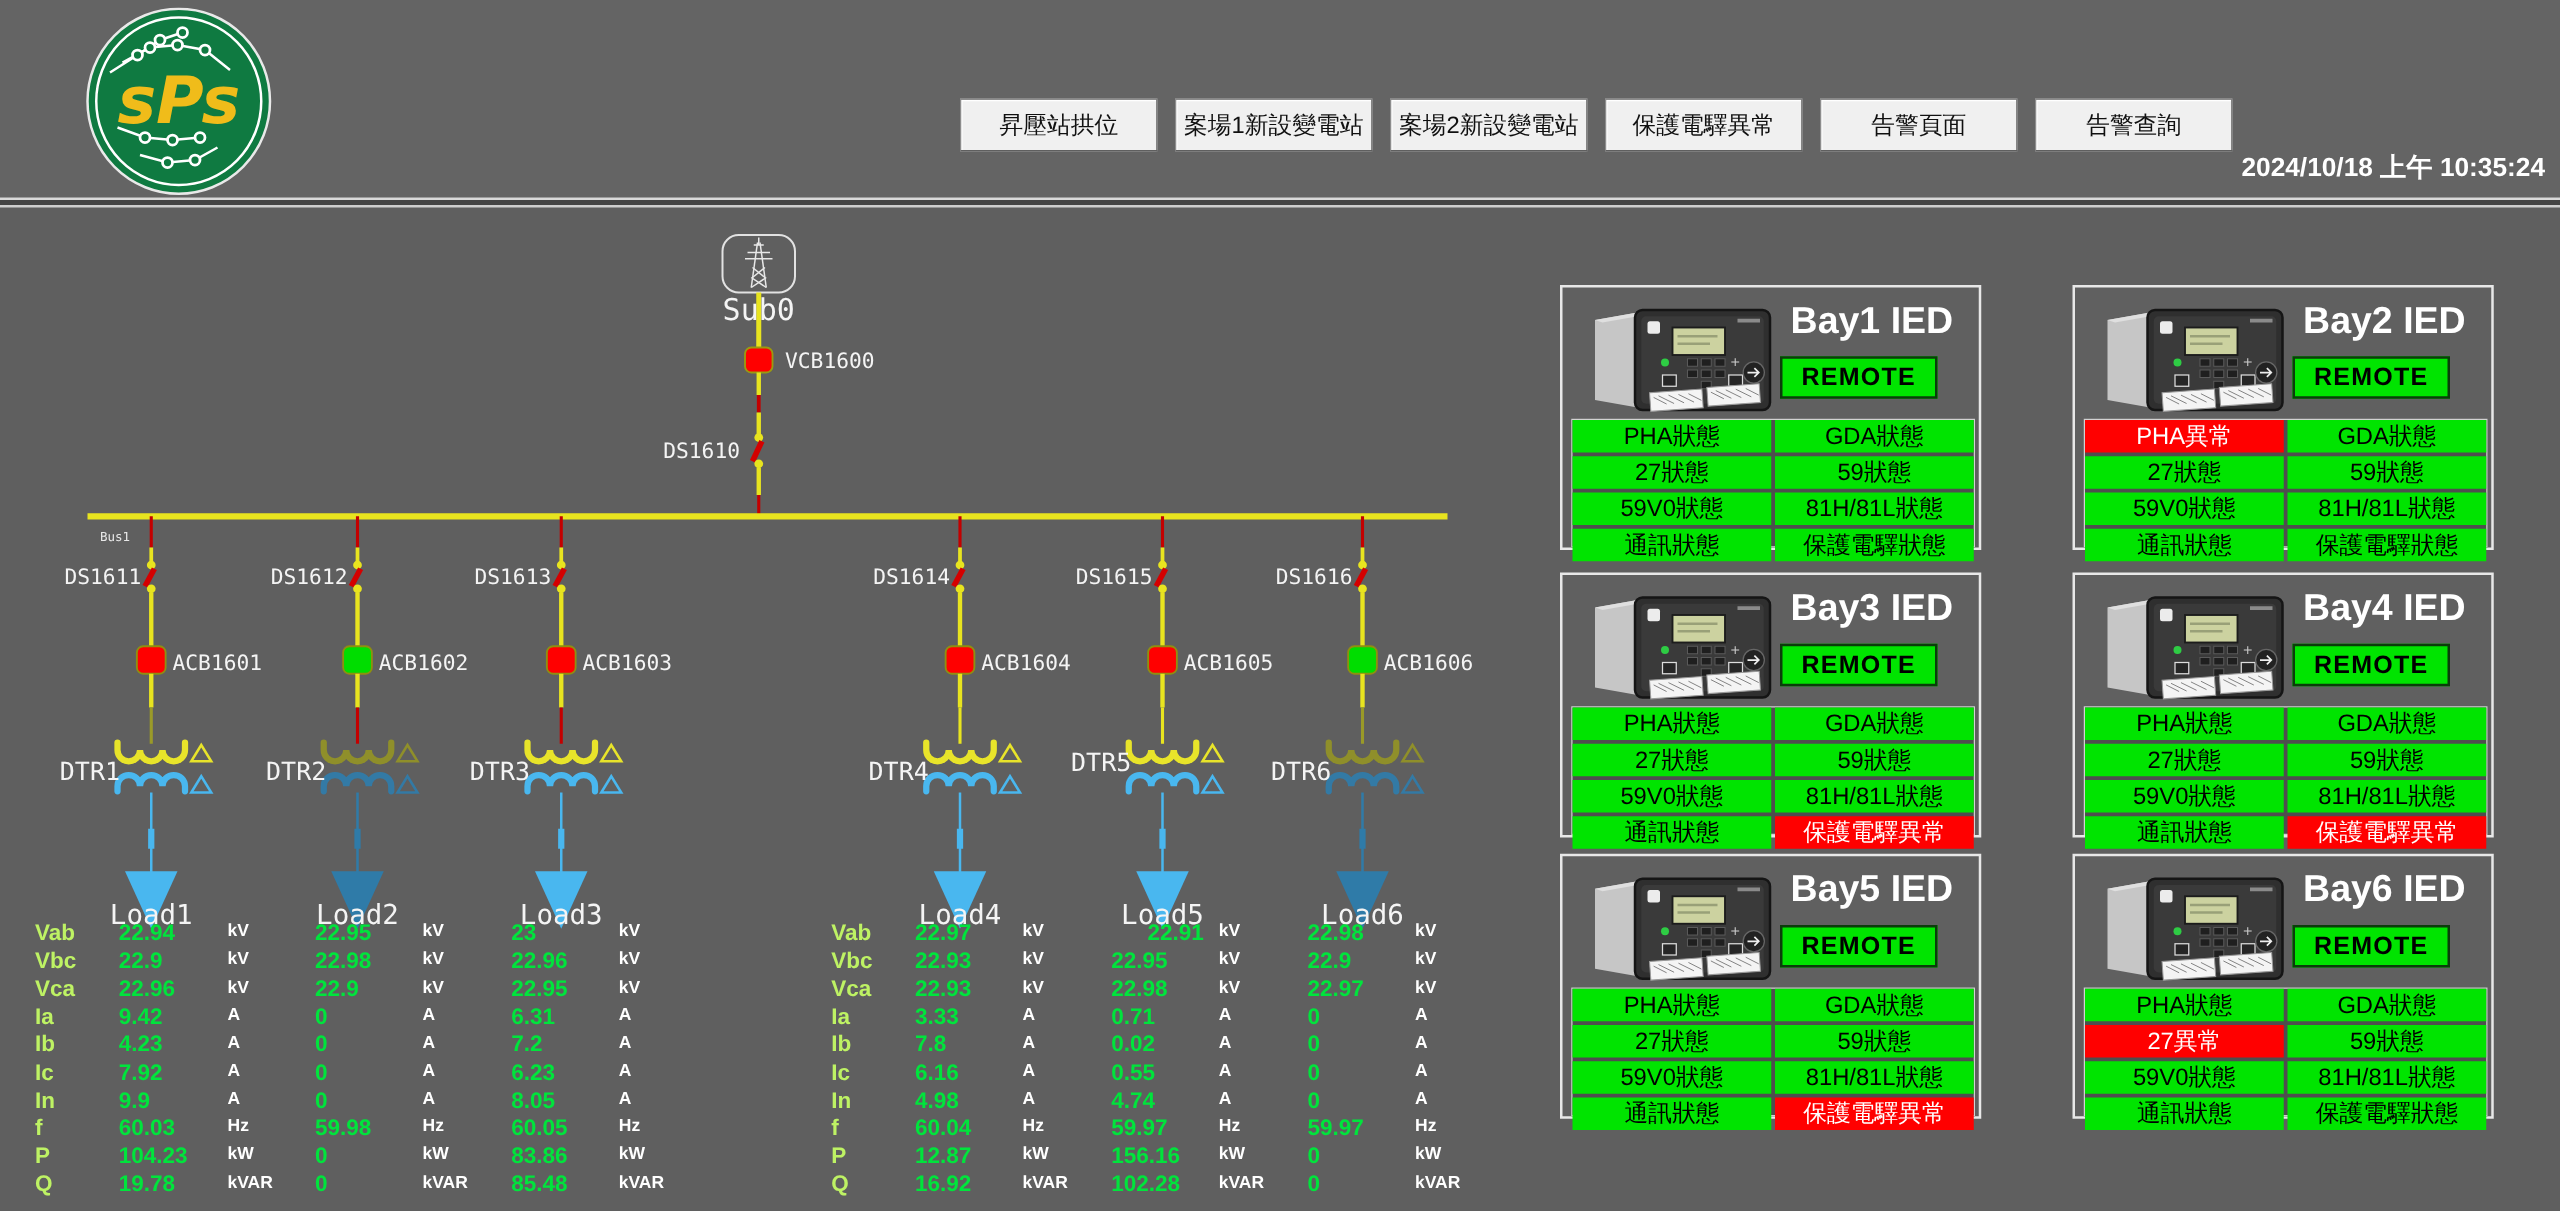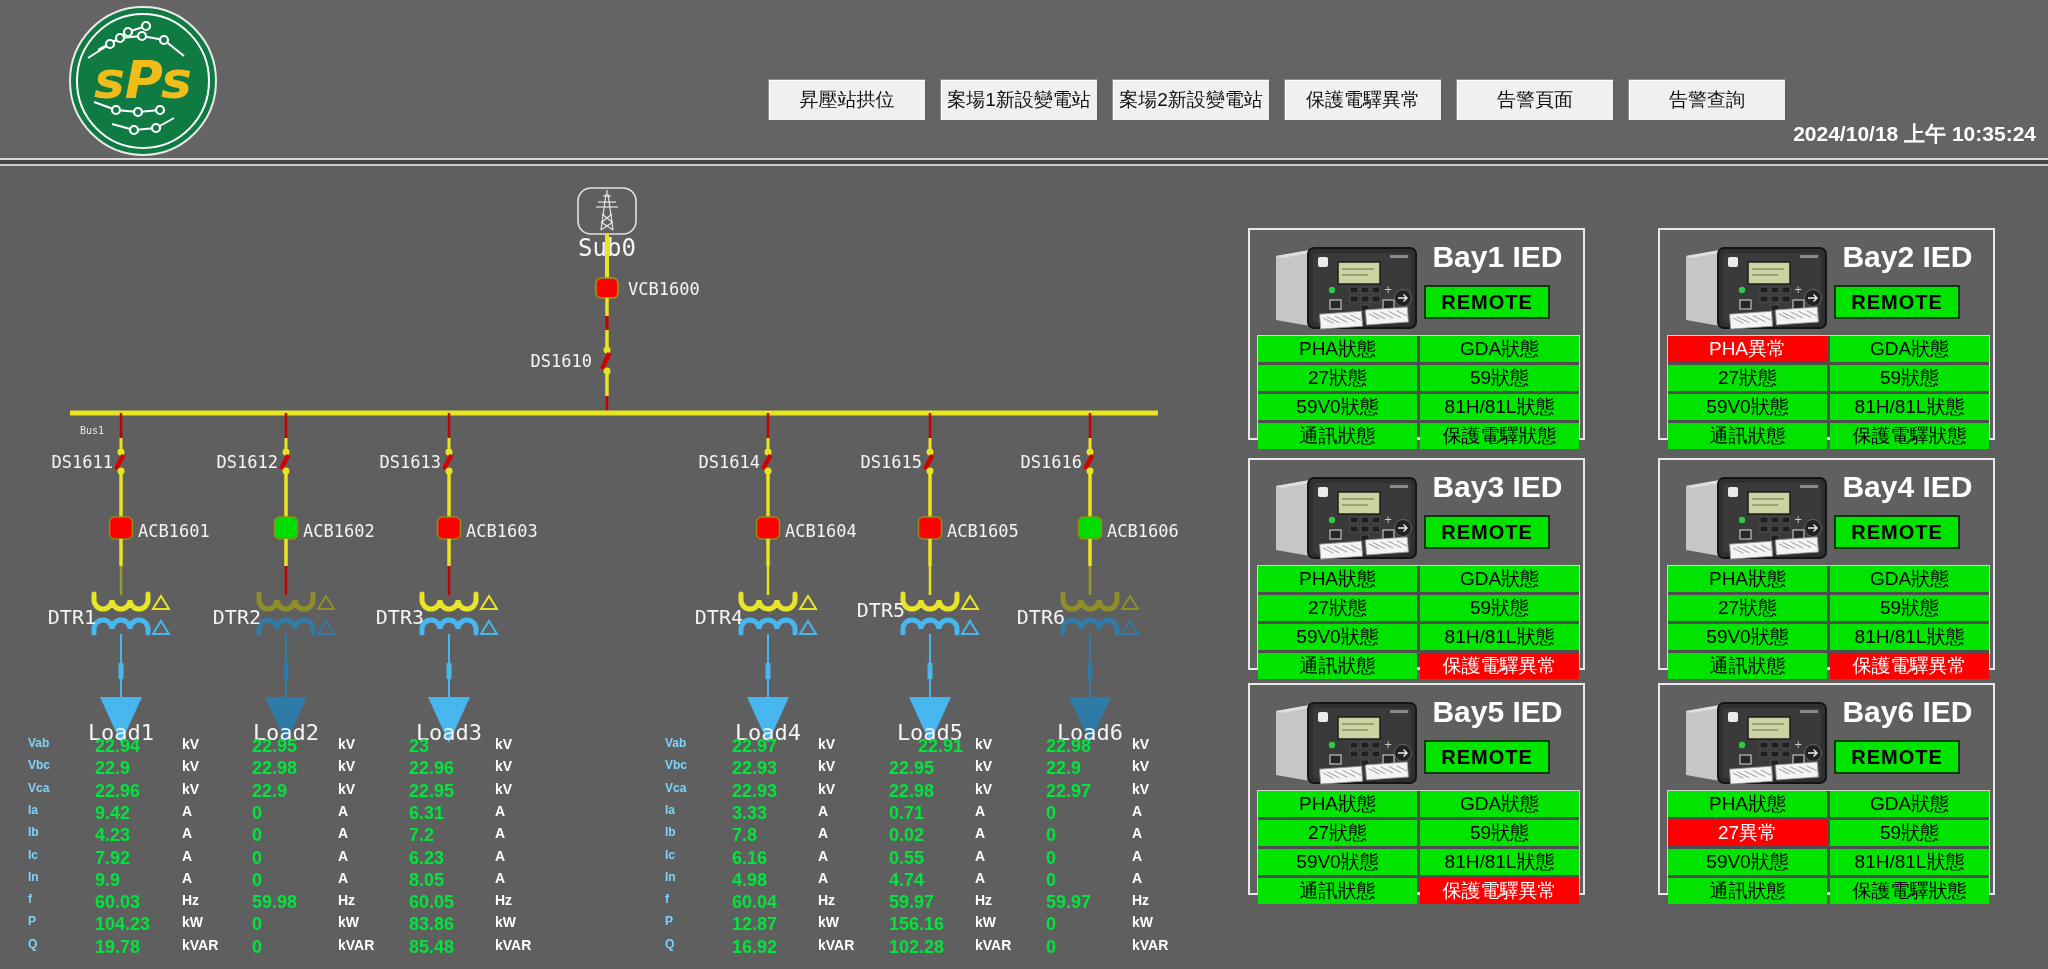--- a/index.html
+++ b/index.html
@@ -21,21 +21,21 @@
   .mono{position:absolute;font-family:"DejaVu Sans Mono",monospace;color:#f4f4f4;white-space:nowrap;z-index:3;}
   .lb-sub{font-size:24px;}
   .lb-dev{font-size:17px;}
   .lb-bus{font-size:10px;color:#e8e8e8;}
   .lb-dtr{font-size:20px;}
   .lb-load{font-size:22px;}
   .ra{text-align:right;}
   .ctr{text-align:center;}
   #diagram-svg{position:absolute;left:0;top:0;z-index:1;}
   
-  .mlabel{position:absolute;color:#7dd3fc;font-weight:bold;font-size:12px;z-index:3;}
+  .mlabel{position:absolute;color:#bef264;font-weight:bold;font-size:18px;z-index:3;}
   .mval{position:absolute;color:#00e43c;font-weight:bold;font-size:18px;z-index:3;}
   .munit{position:absolute;color:#ffffff;font-weight:bold;font-size:14px;z-index:3;}
   
   .panel{position:absolute;width:337px;height:212px;box-sizing:border-box;border:2px solid #e8e8e8;
     background:#606060;z-index:4;}
   .panel-title{position:absolute;left:165px;top:10px;width:165px;text-align:center;color:#fff;
     font-size:30px;font-weight:bold;white-space:nowrap;}
   .remote-btn{position:absolute;left:174px;top:55px;width:126px;height:34px;background:#00e400;
     border:2px solid #0b3d0b;color:#000;font-size:20px;font-weight:bold;letter-spacing:1px;
     display:flex;align-items:center;justify-content:center;cursor:pointer;box-sizing:border-box;}

